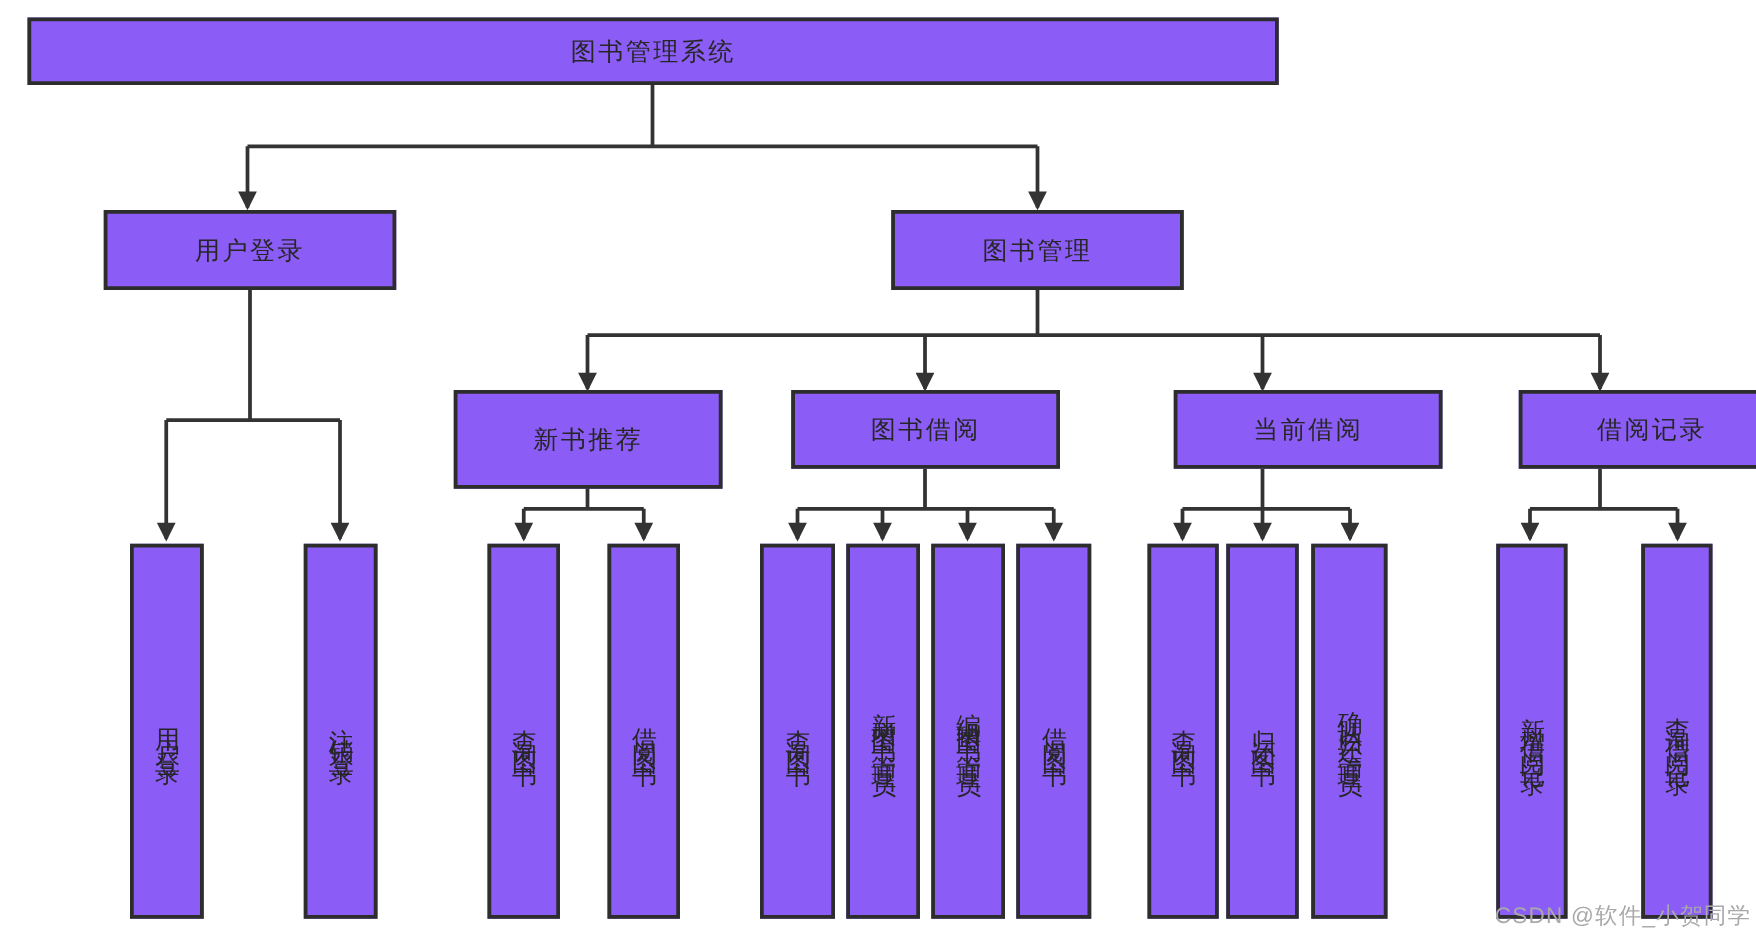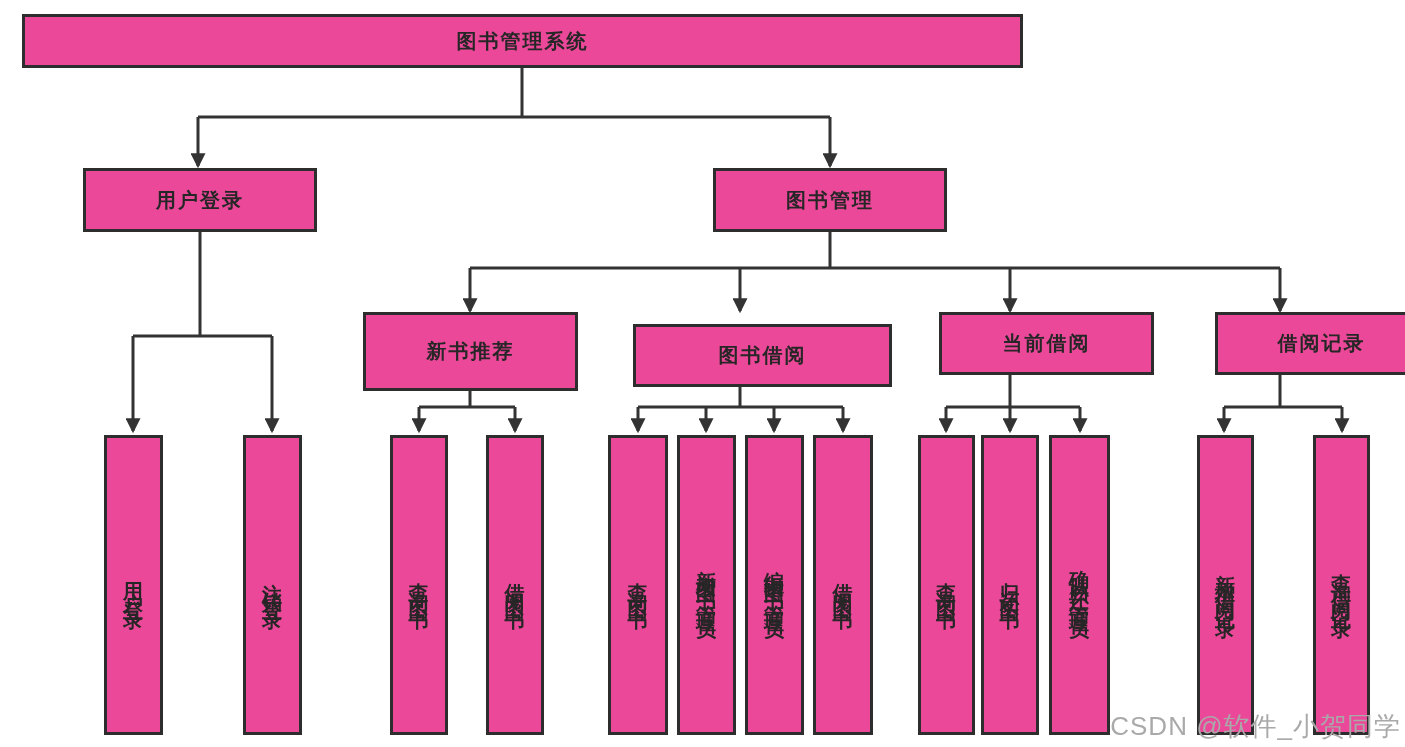--- a/index.html
+++ b/index.html
@@ -8,46 +8,45 @@
     width: 1405px;
     height: 747px;
     background: #ffffff;
     overflow: hidden;
     font-family: "Liberation Sans", "DejaVu Sans", sans-serif;
   }
   #wires { position: absolute; left: 0; top: 0; width: 1405px; height: 747px; }
   .node {
     position: absolute;
     box-sizing: border-box;
-    background: #ec4899;
+    background: #8b5cf6;
     border: 3px solid #2d2d2d;
     color: #262626;
     display: flex;
     align-items: center;
     justify-content: center;
     text-align: center;
     z-index: 2;
-    font-weight: bold;
   }
   .h { font-size: 20px; letter-spacing: 2px; }
   .vtext {
     writing-mode: vertical-rl;
     text-orientation: mixed;
     font-size: 20px;
     letter-spacing: 9px;
     line-height: 1;
   }
   
   #root    { left: 22px;  top: 14px;  width: 1001px; height: 54px; }
   
   #b0      { left: 83px;  top: 168px; width: 234px; height: 64px; }
   #b1      { left: 713px; top: 168px; width: 234px; height: 64px; }
   
   #c0      { left: 363px;  top: 312px; width: 215px; height: 79px; }
-  #c1      { left: 633px;  top: 324px; width: 259px; height: 63px; }
+  #c1      { left: 633px;  top: 312px; width: 215px; height: 63px; }
   #c2      { left: 939px;  top: 312px; width: 215px; height: 63px; }
   #c3      { left: 1215px; top: 312px; width: 213px; height: 63px; }
   
   .leaf    { top: 435px; height: 300px; }
   #lf0  { left: 104px;  width: 59px; }
   #lf1  { left: 243px;  width: 59px; }
   #lf2  { left: 390px;  width: 58px; }
   #lf3  { left: 486px;  width: 58px; }
   #lf4  { left: 608px;  width: 60px; }
   #lf5  { left: 677px;  width: 59px; letter-spacing: 7px; }
@@ -55,21 +54,21 @@
   #lf7  { left: 813px;  width: 60px; }
   #lf8  { left: 918px;  width: 57px; }
   #lf9  { left: 981px;  width: 58px; }
   #lf10 { left: 1049px; width: 61px; letter-spacing: 7px; }
   #lf11 { left: 1197px; width: 57px; }
   #lf12 { left: 1313px; width: 57px; }
   #watermark {
     position: absolute;
     right: 4px;
     bottom: 3px;
-    font-size: 26px;
+    font-size: 18px;
     color: #a9a9a9;
     letter-spacing: 1px;
     z-index: 5;
     white-space: nowrap;
   }
 </style>
 </head>
 <body>
 
 <div id="canvas">

